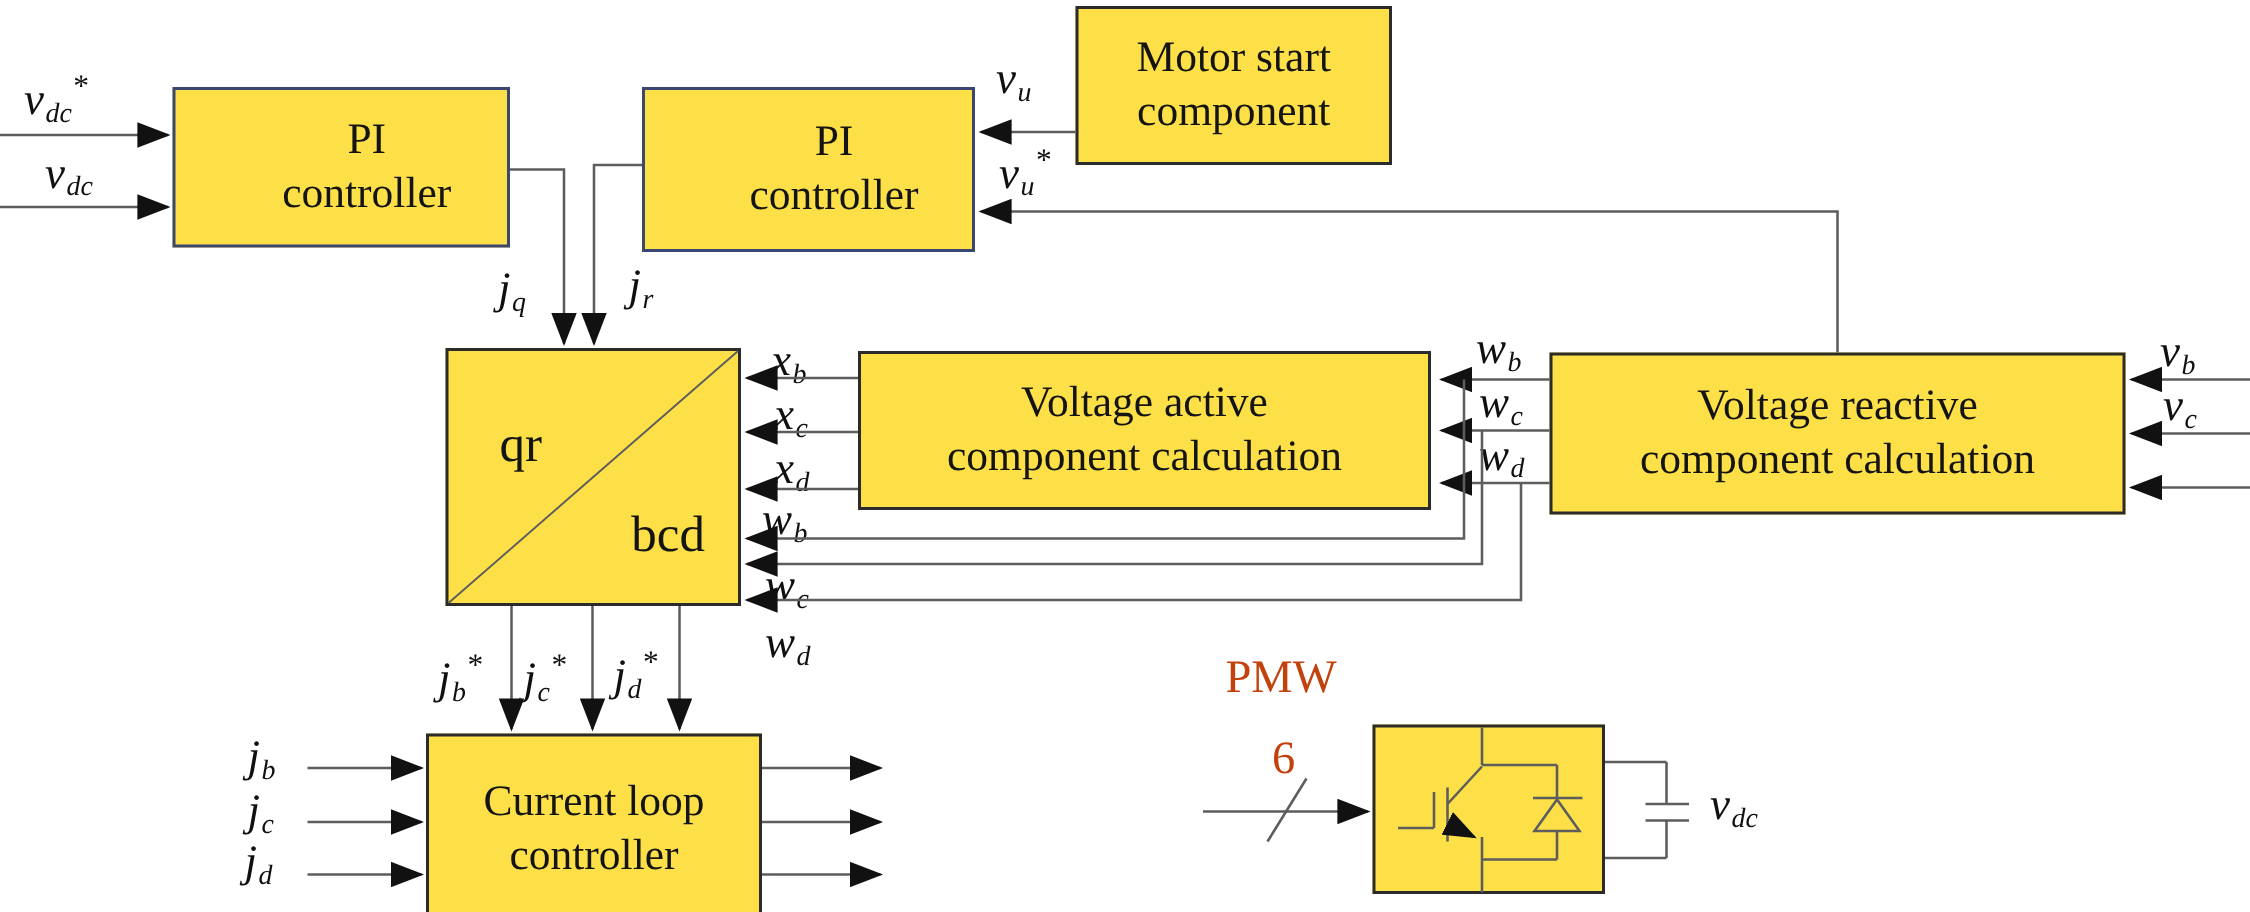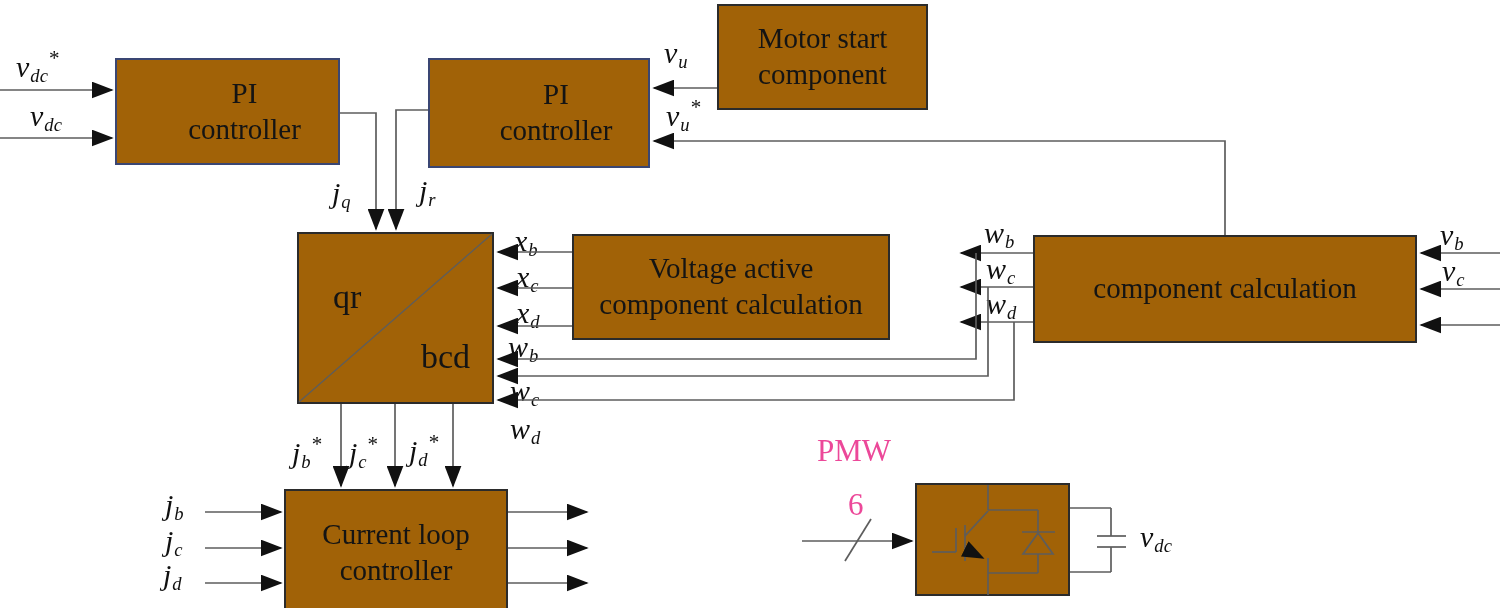--- a/index.html
+++ b/index.html
@@ -1,26 +1,26 @@
 <!DOCTYPE html>
 <html><head>
 <meta charset="utf-8">
 <style>
   html,body{margin:0;padding:0;background:#ffffff;}
   #stage{position:relative;width:1500px;height:608px;background:#ffffff;overflow:hidden;
          font-family:"Liberation Serif", serif;color:#111;}
-  .block{position:absolute;box-sizing:border-box;border:2px solid #2b2b2b;background:#a16207;
+  .block{position:absolute;box-sizing:border-box;border:2px solid #2b2b2b;background:#fde047;
          display:flex;flex-direction:column;align-items:center;justify-content:center;
          text-align:center;font-size:29px;line-height:1.24;color:#141414;}
   .block.blue{border-color:#3a4673;padding-left:34px;}
   .block .bl{white-space:nowrap;}
   .sig{position:absolute;font-style:italic;font-size:30px;white-space:nowrap;color:#101010;}
   .sig sub{font-size:0.62em;font-style:italic;vertical-align:-0.28em;margin-left:1px;line-height:0;}
   .sig sup{font-size:0.70em;font-style:normal;vertical-align:0.55em;margin-left:1px;line-height:0;}
-  .plain{position:absolute;font-size:31px;white-space:nowrap;color:#ec4899;}
+  .plain{position:absolute;font-size:31px;white-space:nowrap;color:#c2410c;}
   .corner{position:absolute;font-size:34px;color:#141414;line-height:1;}
   svg.wires{position:absolute;left:0;top:0;pointer-events:none;}
 </style>
 </head>
 <body>
 
 <div id="stage">
 
   <div class="block blue" style="left:115px;top:58px;width:225px;height:107px;">
     <div class="bl">PI</div>
@@ -35,26 +35,27 @@
   <div class="block" style="left:717px;top:4px;width:211px;height:106px;">
     <div class="bl">Motor start</div>
     <div class="bl">component</div>
   </div>
 
   <div class="block" style="left:297px;top:232px;width:197px;height:172px;">
     <span class="corner" style="position:absolute;left:34px;top:46px;">qr</span>
     <span class="corner" style="position:absolute;right:22px;bottom:28px;">bcd</span>
   </div>
 
-  <div class="block" style="left:572px;top:234px;width:318px;height:106px;">
+  <div class="block" style="left:572px;top:234px;width:382px;height:106px;">
     <div class="bl">Voltage active</div>
     <div class="bl">component calculation</div>
   </div>
 
   <div class="block" style="left:1033px;top:235px;width:384px;height:108px;">
+    <div class="bl">Voltage reactive</div>
     <div class="bl">component calculation</div>
   </div>
 
   <div class="block" style="left:284px;top:489px;width:224px;height:127px;">
     <div class="bl">Current loop</div>
     <div class="bl">controller</div>
   </div>
 
 
   <div class="block" style="left:915px;top:483px;width:155px;height:113px;"></div>

